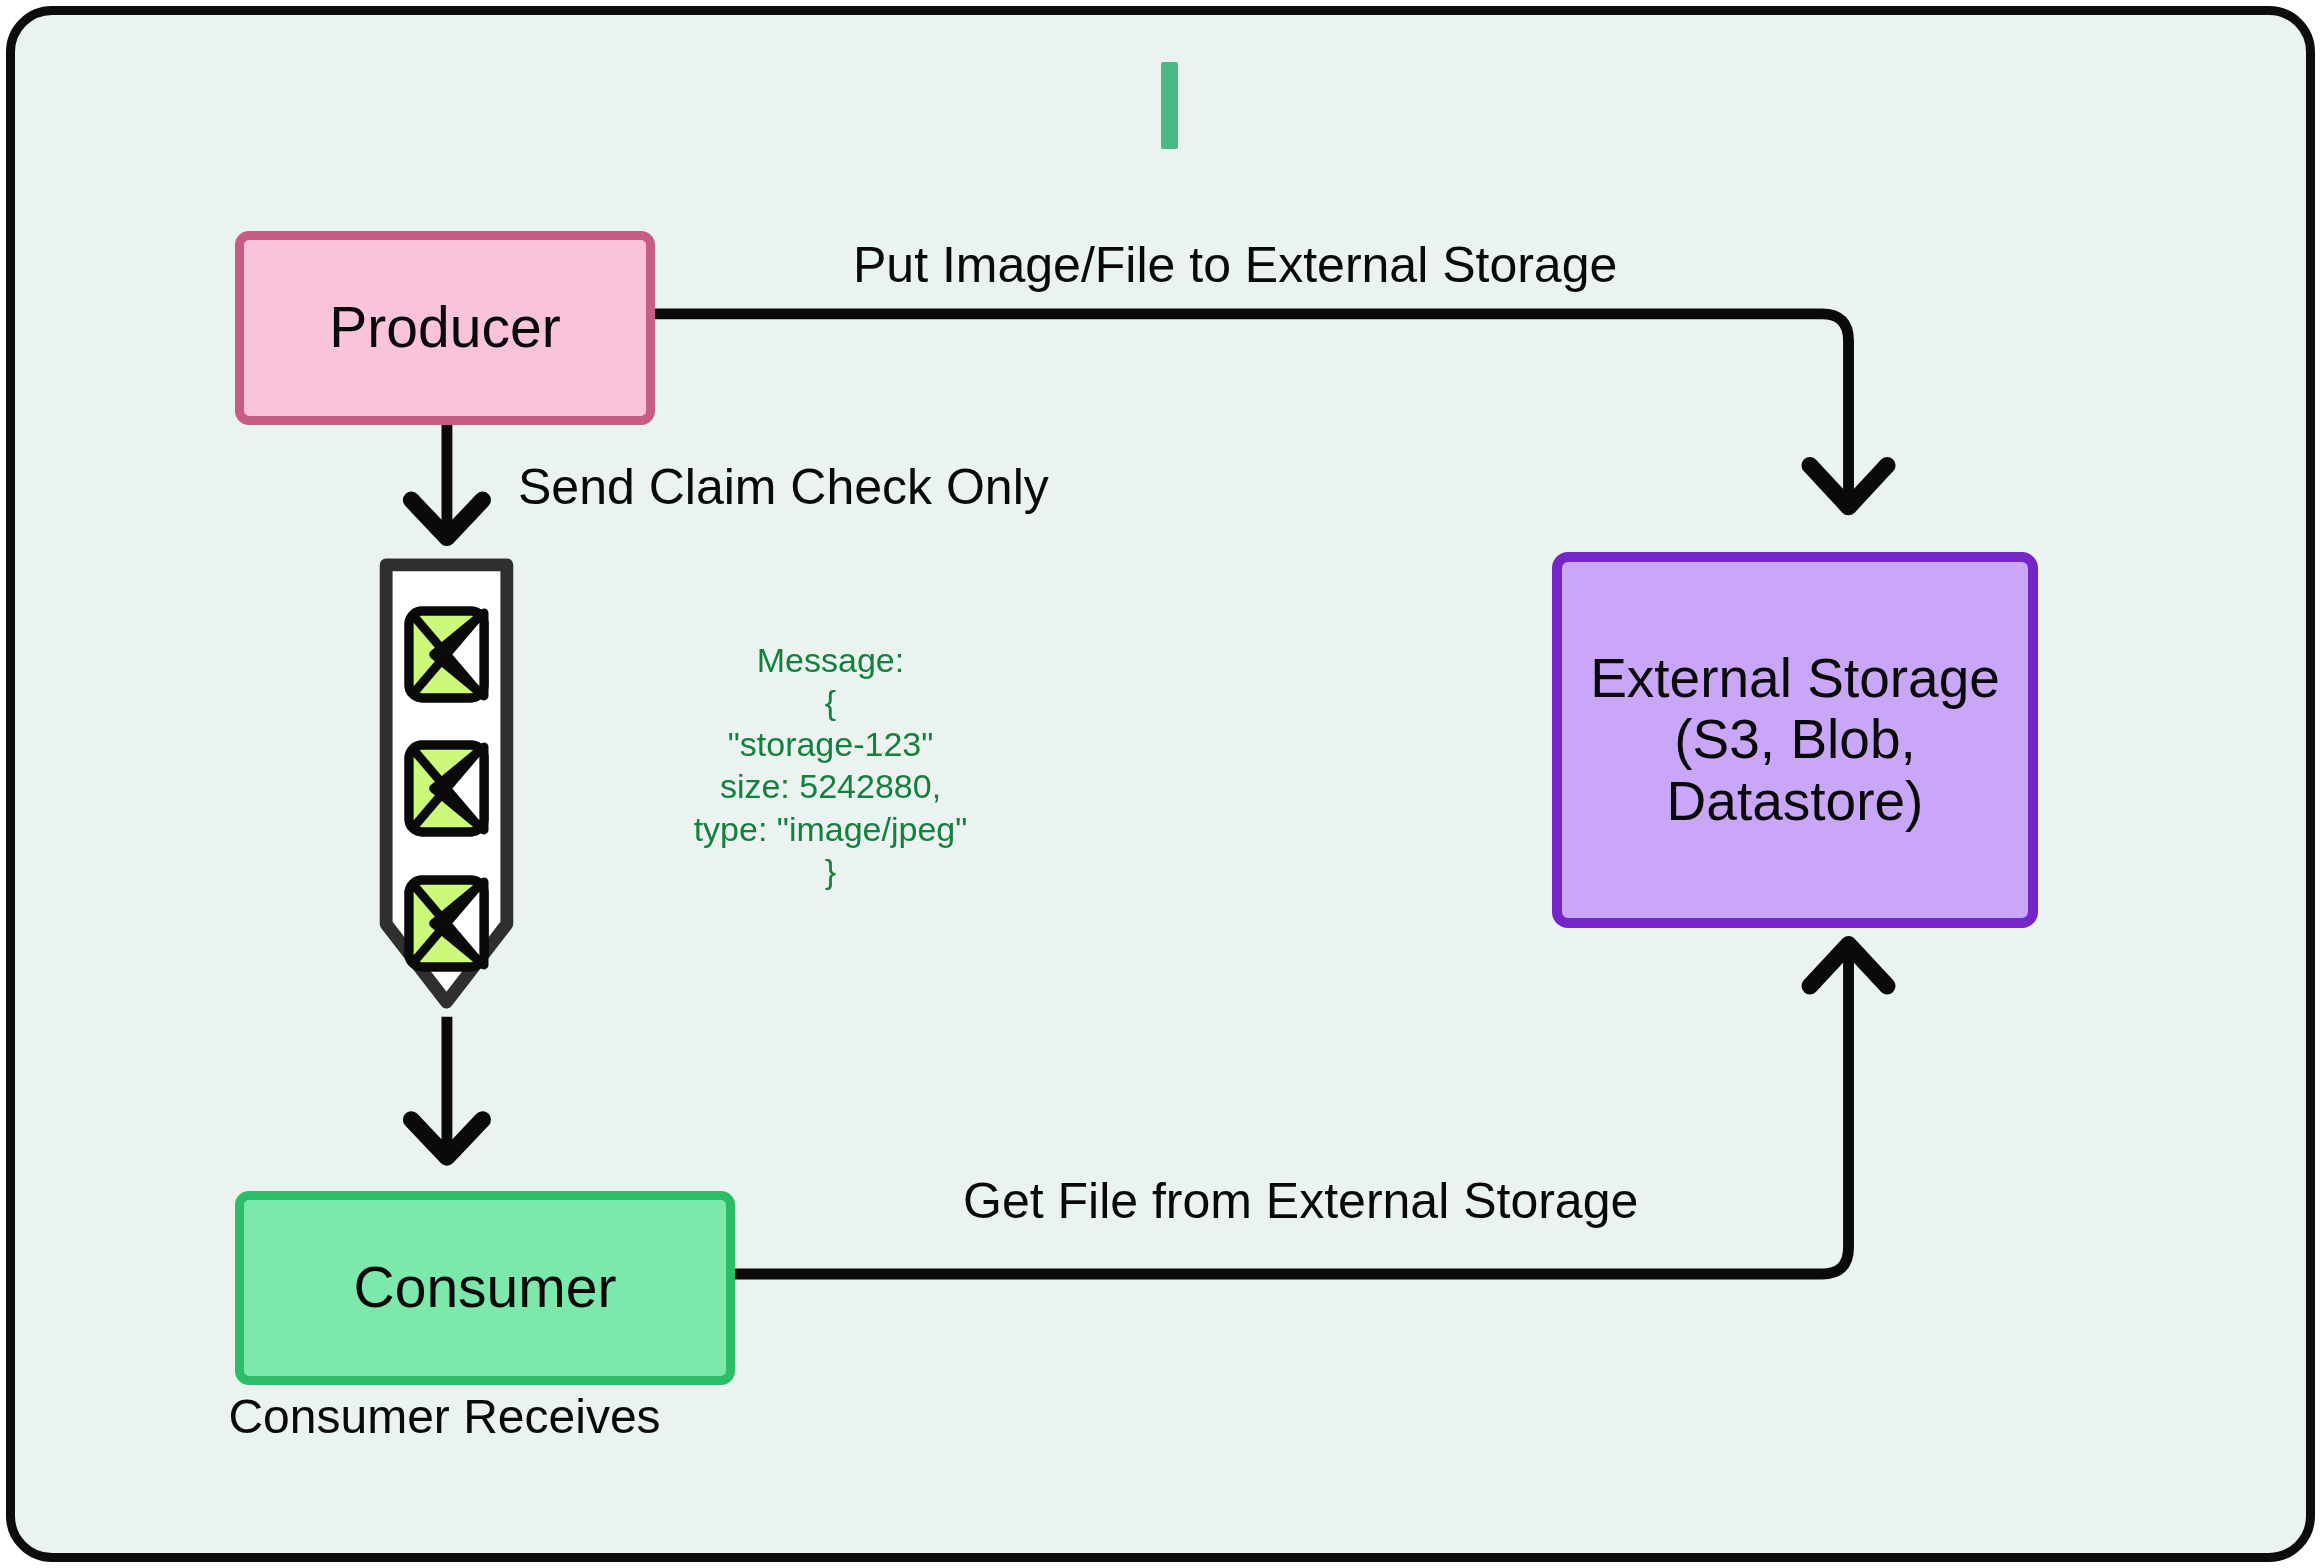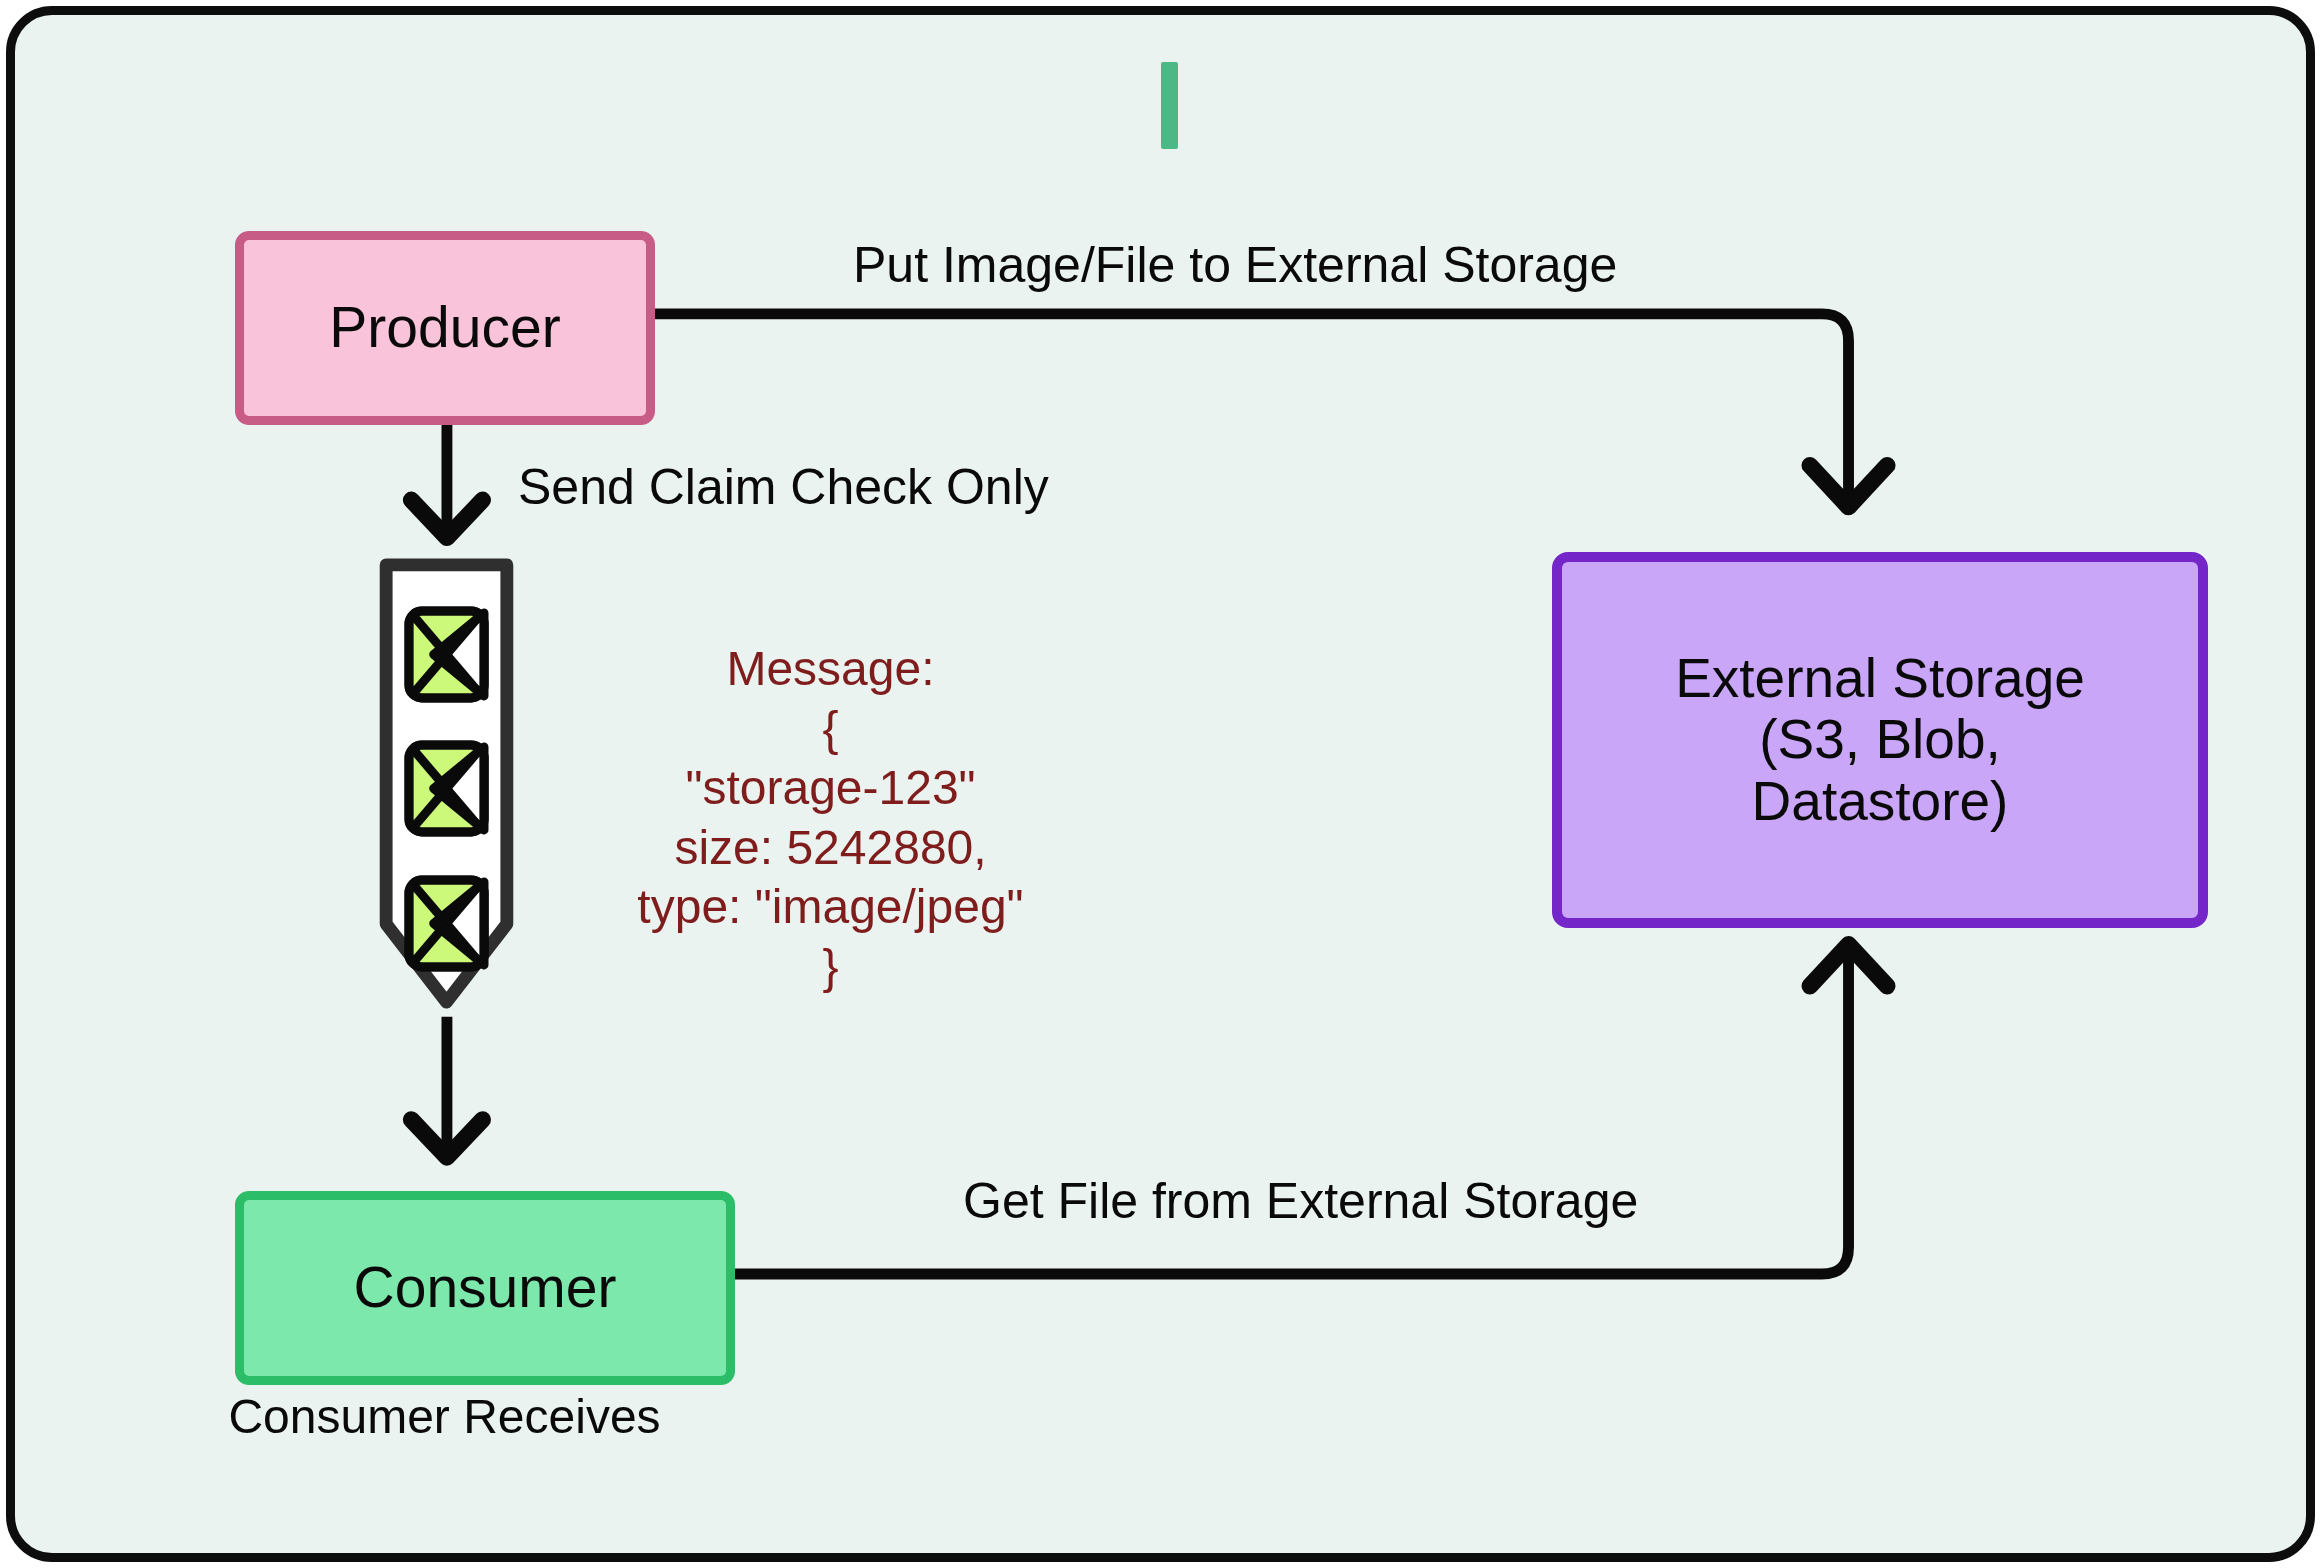--- a/index.html
+++ b/index.html
@@ -103,21 +103,21 @@
     height: 194px;
     background: #7de8ac;
     border: 9px solid #2cbd68;
     border-radius: 14px;
     font-size: 57px;
   }
 
   #node-storage {
     left: 1537px;
     top: 523px;
-    width: 656px;
+    width: 486px;
     height: 376px;
     background: #c9a6f7;
     border: 10px solid #7526c9;
     border-radius: 16px;
     font-size: 55px;
     flex-direction: column;
   }
   #node-storage .line { display: block; }
 
   
@@ -165,23 +165,23 @@
     top: 1158px;
     font-size: 50px;
   }
 
   #msg-block {
     position: absolute;
     left: 588px;
     top: 624px;
     width: 455px;
     text-align: center;
-    font-size: 48px;
+    font-size: 34px;
     line-height: 1.24;
-    color: #7f1d1d;
+    color: #15803d;
   }
   #msg-block .mline { display: block; white-space: pre; }
 
   #caption-consumer {
     position: absolute;
     left: 178px;
     top: 1374px;
     width: 503px;
     text-align: center;
     font-size: 48px;

